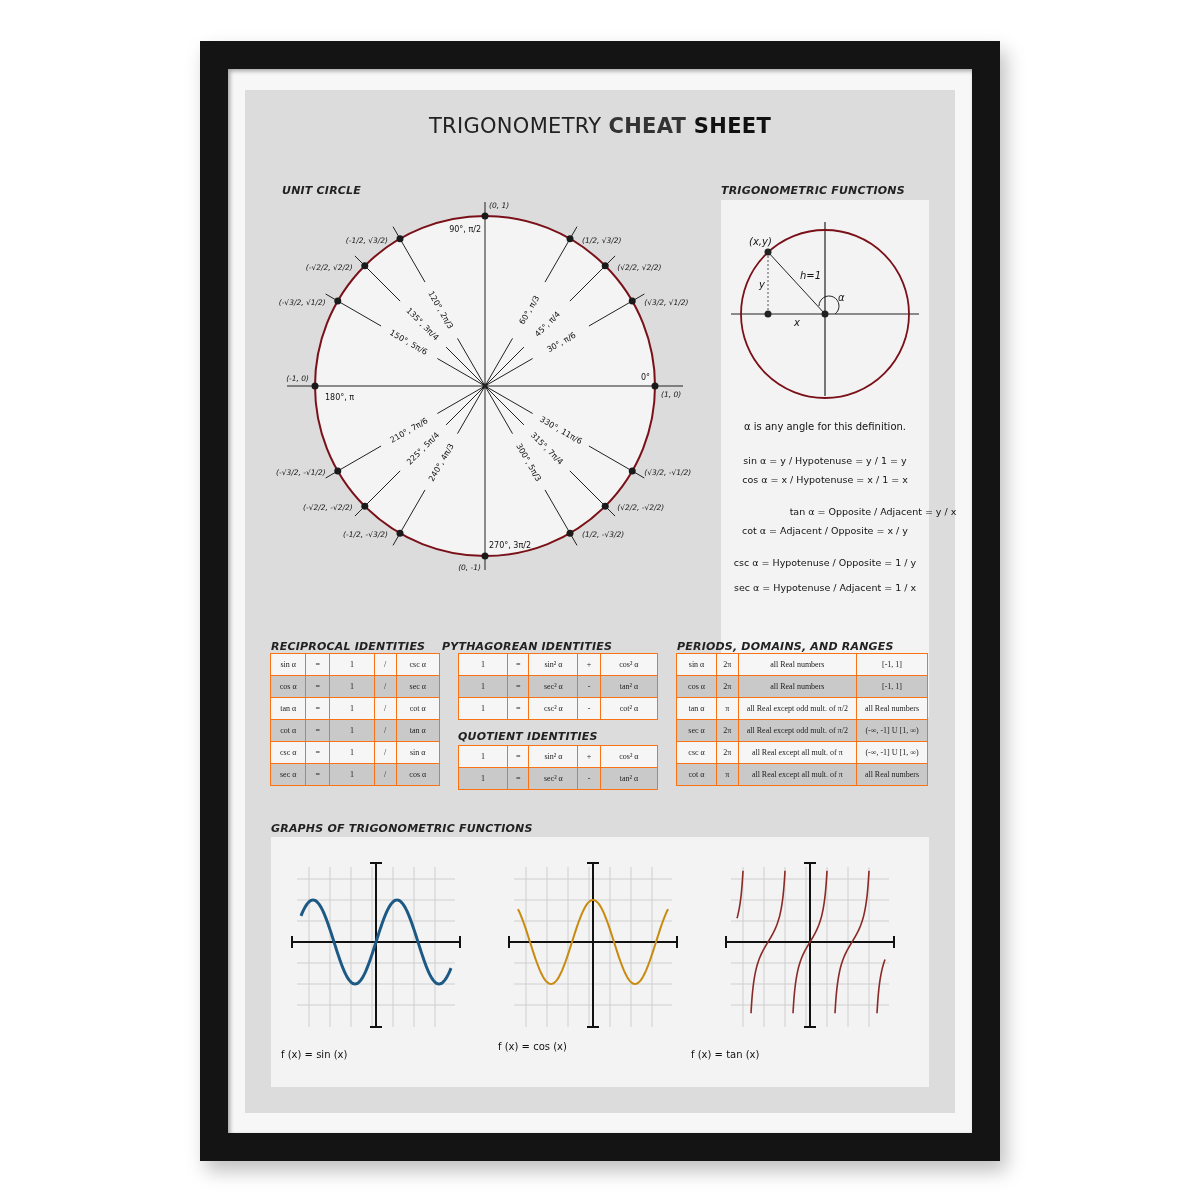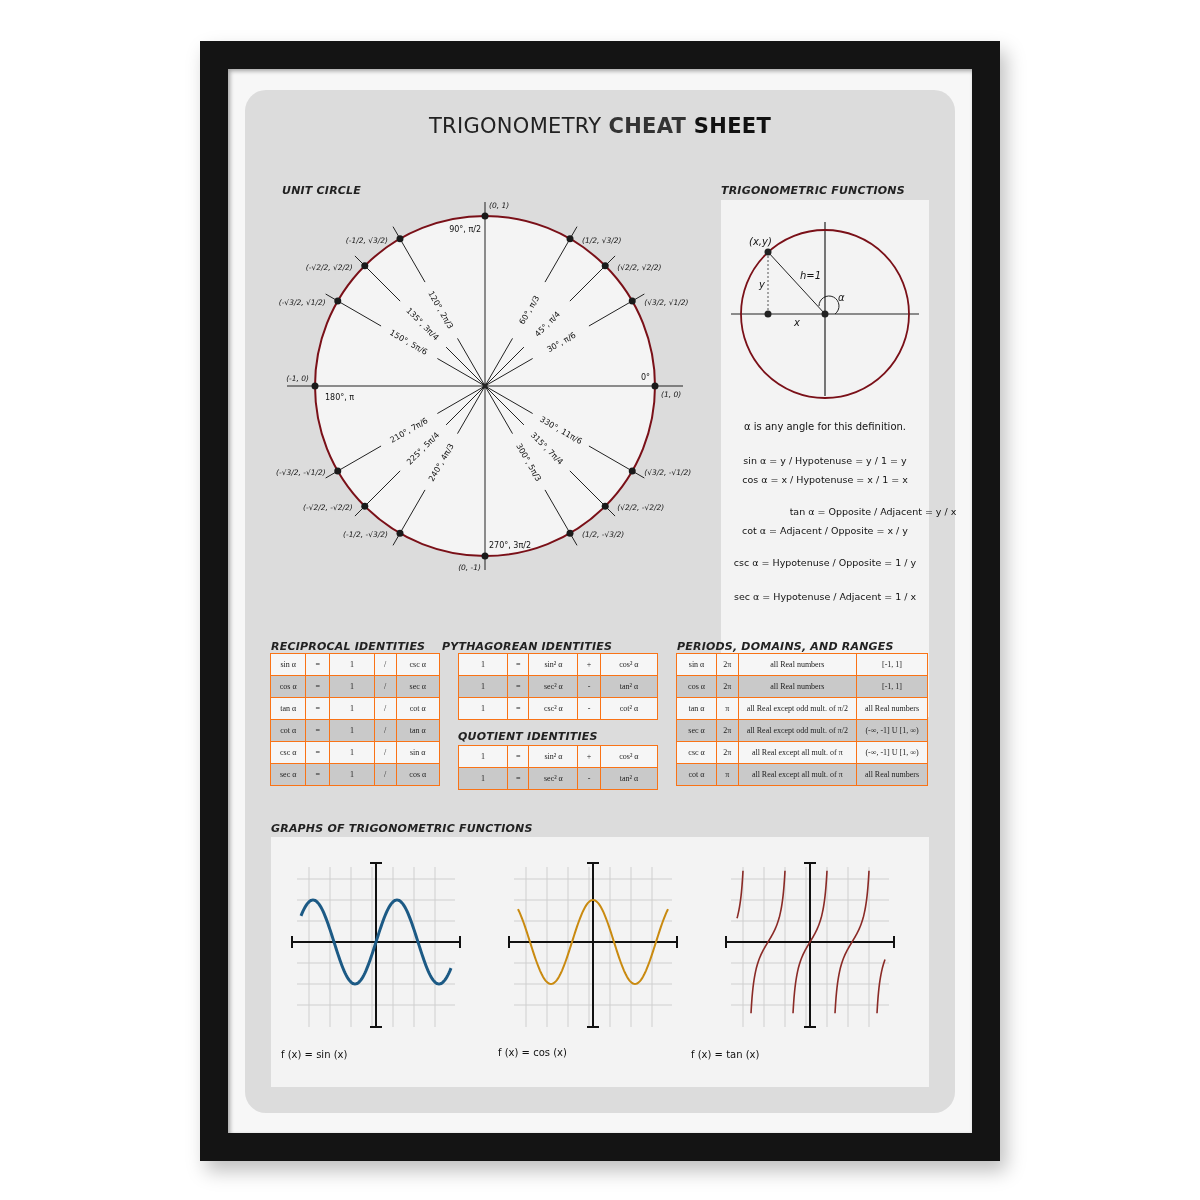--- a/index.html
+++ b/index.html
@@ -1,19 +1,19 @@
 <!DOCTYPE html>
 <html><head>
 <meta charset="utf-8">
 <style>
   html,body{margin:0;padding:0;}
   body{width:1200px;height:1200px;background:#ffffff;position:relative;overflow:hidden;font-family:"DejaVu Sans",sans-serif;}
   .frame{position:absolute;left:200px;top:41px;width:800px;height:1120px;background:#141414;box-shadow:6px 10px 18px rgba(0,0,0,0.25);}
   .mat{position:absolute;left:28px;top:28px;right:28px;bottom:28px;background:#f7f7f7;box-shadow:inset 2px 2px 4px rgba(0,0,0,0.35);}
-  .poster{position:absolute;left:17px;top:21px;width:710px;height:1023px;background:#dcdcdc;border-radius:21px;}
+  .poster{position:absolute;left:17px;top:21px;width:710px;height:1023px;background:#dcdcdc;}
   .abs{position:absolute;}
   .title{position:absolute;top:24px;left:0;width:710px;text-align:center;font-size:21px;color:#222;letter-spacing:0.3px;}
   .title .light{font-weight:normal;}
   .title .mid{font-weight:bold;color:#333;}
   .title .bold{font-weight:bold;color:#111;}
   .sec-h{position:absolute;font-size:11px;font-weight:bold;color:#222;letter-spacing:0.2px;white-space:nowrap;font-style:italic;}
   .panel{position:absolute;background:#f3f3f3;}
   .fn-text{position:absolute;left:0;width:208px;text-align:center;font-size:9.5px;color:#111;white-space:nowrap;}
   table.idt{position:absolute;border-collapse:separate;border-spacing:1px;background:#f97316;font-family:Liberation Serif, serif;}
   table.idt td{height:21px;font-size:8px;color:#222;text-align:center;padding:0;background:#f6f6f6;white-space:nowrap;}
@@ -129,21 +129,21 @@
           <text x="38" y="88" font-size="10" font-style="italic" fill="#111">y</text>
           <text x="73" y="126" font-size="10" font-style="italic" fill="#111">x</text>
           <text x="117" y="101" font-size="10" font-style="italic" fill="#111">α</text>
         </svg>
         <div class="fn-text" style="top:221px;font-size:10px;">α is any angle for this definition.</div>
         <div class="fn-text" style="top:255px;">sin α = y / Hypotenuse = y / 1 = y</div>
         <div class="fn-text" style="top:274px;">cos α = x / Hypotenuse = x / 1 = x</div>
         <div class="fn-text" style="top:306px;padding-left:48px;">tan α = Opposite / Adjacent = y / x</div>
         <div class="fn-text" style="top:325px;">cot α = Adjacent / Opposite = x / y</div>
         <div class="fn-text" style="top:357px;">csc α = Hypotenuse / Opposite = 1 / y</div>
-        <div class="fn-text" style="top:391px;text-align:center;">sec α = Hypotenuse / Adjacent = 1 / x</div>
+        <div class="fn-text" style="top:382px;text-align:center;">sec α = Hypotenuse / Adjacent = 1 / x</div>
       </div>
 
       <div class="sec-h" style="left:26px;top:550px;">RECIPROCAL IDENTITIES</div>
       <table class="idt" style="left:25px;top:563px;width:170px;">
         <colgroup>
             <col style="width:30px">
             <col style="width:20px">
             <col style="width:38px">
             <col style="width:18px">
             <col style="width:37px">
@@ -349,21 +349,21 @@
               <line x1="6" y1="148" x2="164" y2="148" stroke="#cfcfcf" stroke-width="1"></line>
             </g>
             <line x1="0" y1="85" x2="170" y2="85" stroke="#111" stroke-width="2"></line>
             <line x1="1" y1="79" x2="1" y2="91" stroke="#111" stroke-width="2"></line>
             <line x1="169" y1="79" x2="169" y2="91" stroke="#111" stroke-width="2"></line>
             <line x1="85" y1="6" x2="85" y2="170" stroke="#111" stroke-width="2"></line>
             <line x1="79" y1="6" x2="91" y2="6" stroke="#111" stroke-width="2"></line>
             <line x1="79" y1="170" x2="91" y2="170" stroke="#111" stroke-width="2"></line>
             <path d="M10,52.16L11,54.21L12,56.43L13,58.81L14,61.34L15,64.00L16,66.78L17,69.66L18,72.62L19,75.65L20,78.74L21,81.86L22,85.00L23,88.14L24,91.26L25,94.35L26,97.38L27,100.34L28,103.22L29,106.00L30,108.66L31,111.19L32,113.57L33,115.79L34,117.84L35,119.70L36,121.37L37,122.84L38,124.10L39,125.13L40,125.95L41,126.53L42,126.88L43,127.00L44,126.88L45,126.53L46,125.95L47,125.13L48,124.10L49,122.84L50,121.37L51,119.70L52,117.84L53,115.79L54,113.57L55,111.19L56,108.66L57,106.00L58,103.22L59,100.34L60,97.38L61,94.35L62,91.26L63,88.14L64,85.00L65,81.86L66,78.74L67,75.65L68,72.62L69,69.66L70,66.78L71,64.00L72,61.34L73,58.81L74,56.43L75,54.21L76,52.16L77,50.30L78,48.63L79,47.16L80,45.90L81,44.87L82,44.05L83,43.47L84,43.12L85,43.00L86,43.12L87,43.47L88,44.05L89,44.87L90,45.90L91,47.16L92,48.63L93,50.30L94,52.16L95,54.21L96,56.43L97,58.81L98,61.34L99,64.00L100,66.78L101,69.66L102,72.62L103,75.65L104,78.74L105,81.86L106,85.00L107,88.14L108,91.26L109,94.35L110,97.38L111,100.34L112,103.22L113,106.00L114,108.66L115,111.19L116,113.57L117,115.79L118,117.84L119,119.70L120,121.37L121,122.84L122,124.10L123,125.13L124,125.95L125,126.53L126,126.88L127,127.00L128,126.88L129,126.53L130,125.95L131,125.13L132,124.10L133,122.84L134,121.37L135,119.70L136,117.84L137,115.79L138,113.57L139,111.19L140,108.66L141,106.00L142,103.22L143,100.34L144,97.38L145,94.35L146,91.26L147,88.14L148,85.00L149,81.86L150,78.74L151,75.65L152,72.62L153,69.66L154,66.78L155,64.00L156,61.34L157,58.81L158,56.43L159,54.21L160,52.16" fill="none" stroke="#c98a10" stroke-width="2"></path>
           </svg>
-        <div class="cap" style="left:227px;top:210px;">f (x) = cos (x)</div>
+        <div class="cap" style="left:227px;top:204px;">f (x) = cos (x)</div>
         <svg class="abs" style="left:454px;top:20px;" width="180" height="190" viewBox="0 0 180 190" id="g-tan">
             <g>
               <line x1="18" y1="10" x2="18" y2="170" stroke="#cfcfcf" stroke-width="1"></line>
               <line x1="39" y1="10" x2="39" y2="170" stroke="#cfcfcf" stroke-width="1"></line>
               <line x1="60" y1="10" x2="60" y2="170" stroke="#cfcfcf" stroke-width="1"></line>
               <line x1="81" y1="10" x2="81" y2="170" stroke="#cfcfcf" stroke-width="1"></line>
               <line x1="102" y1="10" x2="102" y2="170" stroke="#cfcfcf" stroke-width="1"></line>
               <line x1="123" y1="10" x2="123" y2="170" stroke="#cfcfcf" stroke-width="1"></line>
               <line x1="144" y1="10" x2="144" y2="170" stroke="#cfcfcf" stroke-width="1"></line>
               <line x1="6" y1="22" x2="164" y2="22" stroke="#cfcfcf" stroke-width="1"></line>

